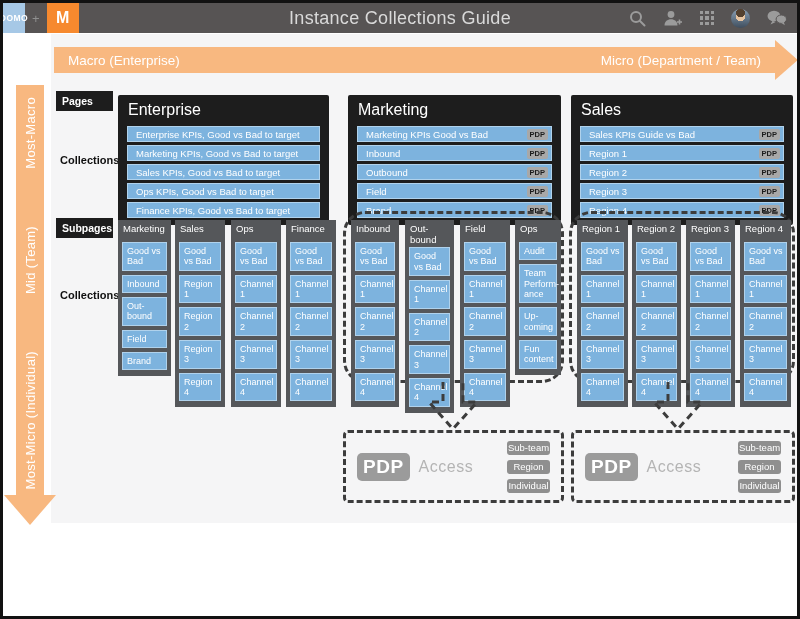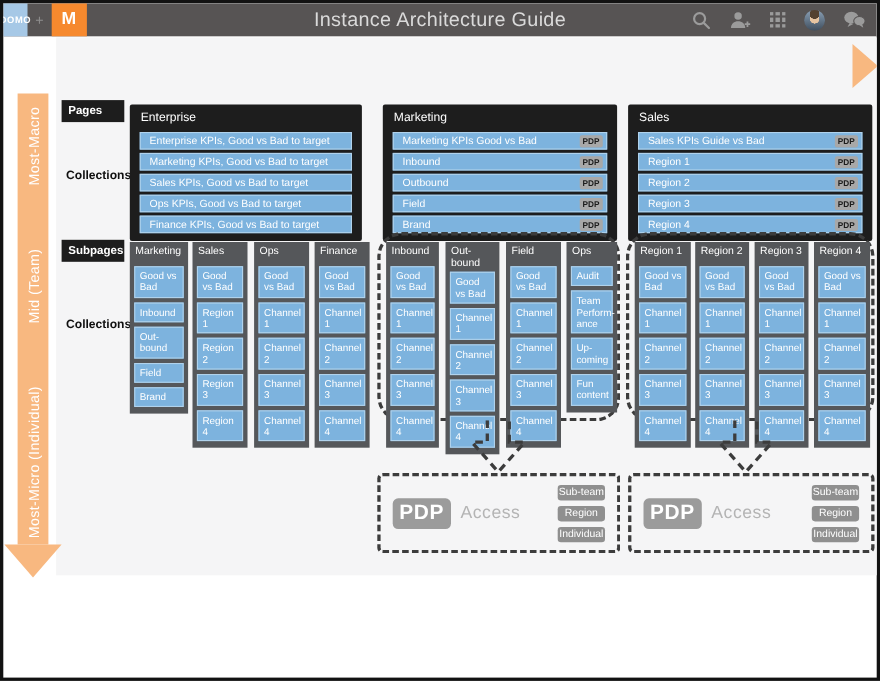--- a/index.html
+++ b/index.html
@@ -32,21 +32,21 @@
   .varrow { position:absolute; left:13px; top:82px; width:28px; height:410px; background:#f8b880; display:flex; flex-direction:column; align-items:center; justify-content:space-between; padding:12px 0 6px; }
   .vlabel { writing-mode:vertical-rl; transform:rotate(180deg); color:#fff; font-size:13px; white-space:nowrap; letter-spacing:.3px; }
   .varrow-head { position:absolute; left:1px; top:492px; width:0; height:0; border-left:26px solid transparent; border-right:26px solid transparent; border-top:30px solid #f8b880; }
 
   
   .rowlabel { position:absolute; left:53px; width:57px; height:20px; background:#1d1d1d; color:#fff; font-weight:bold; font-size:10.5px; display:flex; align-items:center; padding-left:6px; }
   .collections { position:absolute; left:57px; font-weight:bold; font-size:11px; color:#101010; }
 
   
   .panel { position:absolute; top:92px; background:#1d1d1d; border-radius:2px; padding-bottom:4px; }
-  .panel-title { color:#fff; font-size:11px; padding:6px 10px 7px; }
+  .panel-title { color:#fff; font-size:16px; padding:6px 10px 7px; }
   .prow { display:flex; align-items:center; margin:0 9px 3px; height:16px; background:#7db3de; border:1px solid #b0d2ec; font-size:9.5px; color:#fff; padding:0 3px 0 8px; white-space:nowrap; overflow:hidden; }
   .prow-label { flex:1 1 auto; overflow:hidden; }
   .pdp-badge { flex:0 0 auto; background:#a8a8a8; color:#1d1d1d; font-size:7.5px; font-weight:bold; padding:1px 3px; border-radius:2px; margin-left:4px; }
 
   
   .col { position:absolute; top:217px; background:#55575a; padding-bottom:2px; }
   .col-title { color:#fff; font-size:9.5px; line-height:1.12; padding:4px 5px 2px; min-height:22px; }
   .cbox { margin:0 4px 4px; background:#7db3de; border:1px solid #b0d2ec; color:#fff; font-size:9px; line-height:1.15; padding:3px 3px 3px 4px; }
 
   
@@ -62,21 +62,21 @@
 </style>
 </head>
 <body>
 
 <div class="frame">
 
   <div class="appbar">
     <div class="logo-domo">DOMO</div>
     <div class="logo-plus">+</div>
     <div class="logo-m">M</div>
-    <div class="appbar-title">Instance Architecture Guide</div>
+    <div class="appbar-title">Instance Collections Guide</div>
     <div class="appbar-icons">
       <svg width="17" height="17" viewBox="0 0 17 17">
         <circle cx="7" cy="7" r="5" fill="none" stroke="#9b9b9b" stroke-width="2"></circle>
         <line x1="11" y1="11" x2="15.5" y2="15.5" stroke="#9b9b9b" stroke-width="2" stroke-linecap="round"></line>
       </svg>
       <svg width="20" height="16" viewBox="0 0 20 16">
         <circle cx="8" cy="4.5" r="3.4" fill="#9b9b9b"></circle>
         <path d="M1.5 15.5c0-4 3-6.2 6.5-6.2s6.5 2.2 6.5 6.2z" fill="#9b9b9b"></path>
         <line x1="16.5" y1="9.5" x2="16.5" y2="14.5" stroke="#9b9b9b" stroke-width="1.6"></line>
         <line x1="14" y1="12" x2="19" y2="12" stroke="#9b9b9b" stroke-width="1.6"></line>
@@ -97,20 +97,24 @@
         <ellipse cx="7" cy="6" rx="6.5" ry="5.3" fill="#9b9b9b"></ellipse>
         <path d="M3.5 14.5l2-3.8 3.2 1.2z" fill="#9b9b9b"></path>
         <ellipse cx="14.3" cy="9.2" rx="5.2" ry="4.2" fill="#9b9b9b" stroke="#575454" stroke-width="1"></ellipse>
         <path d="M17.8 15.3l-1-3.3-2.6.7z" fill="#9b9b9b"></path>
       </svg>
     </div>
   </div>
 
   <div class="canvas"></div>
 
+  <div class="harrow">
+    <span>Macro (Enterprise)</span>
+    <span>Micro (Department / Team)</span>
+  </div>
   <div class="harrow-head"></div>
 
   <div class="varrow">
     <span class="vlabel">Most-Macro</span>
     <span class="vlabel">Mid (Team)</span>
     <span class="vlabel">Most-Micro (Individual)</span>
   </div>
   <div class="varrow-head"></div>
 
   <div class="rowlabel" style="top:88px">Pages</div>

